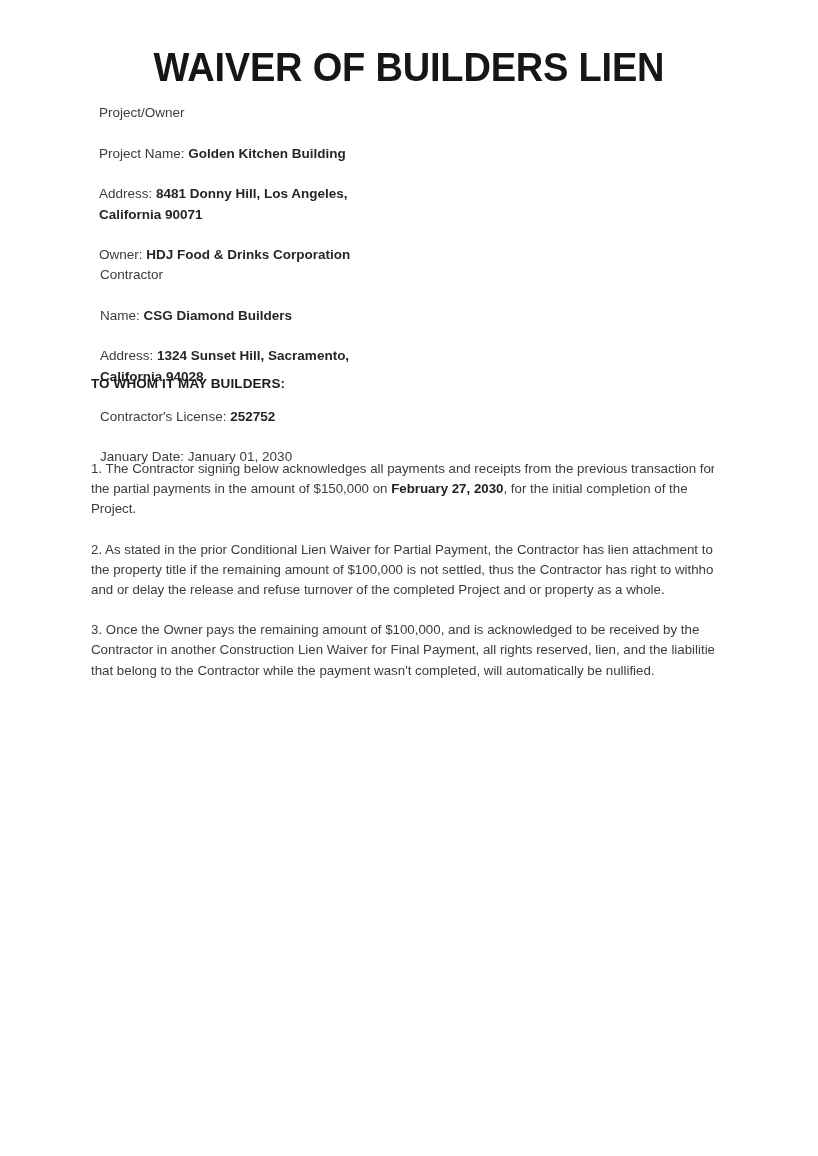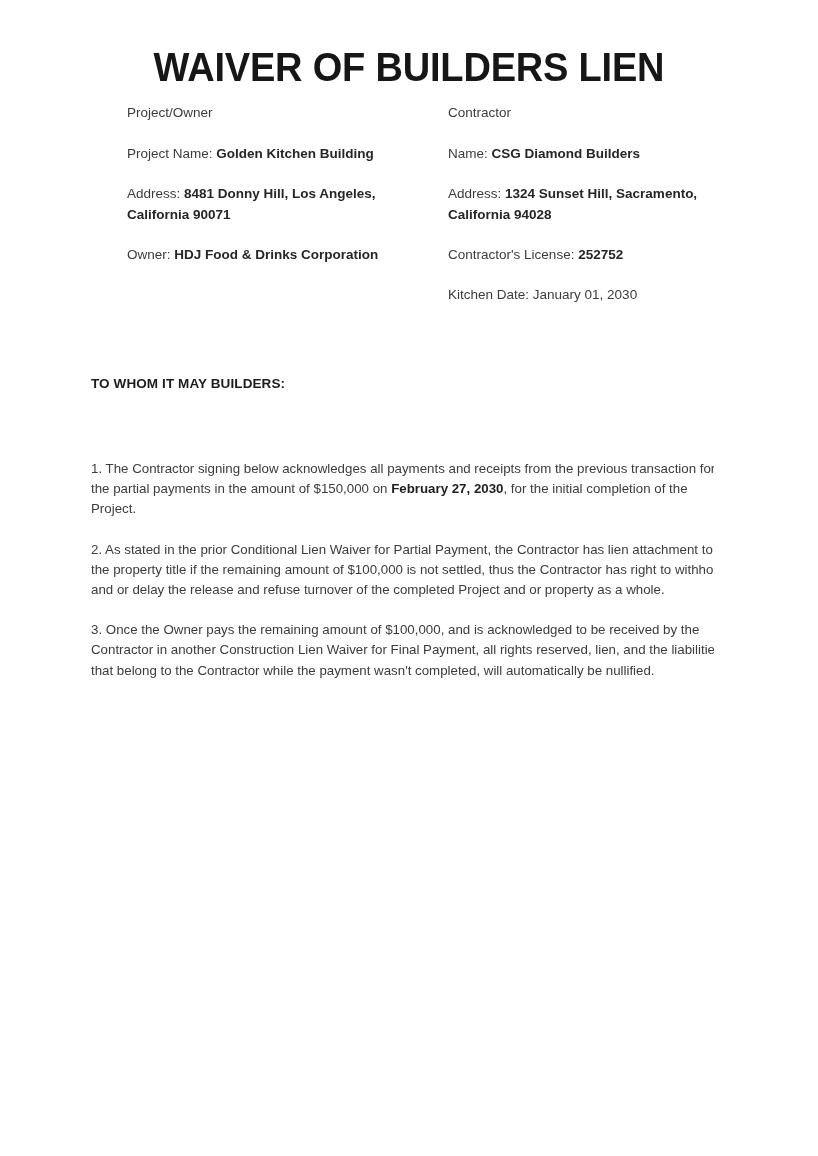--- a/index.html
+++ b/index.html
@@ -36,23 +36,22 @@
     white-space: nowrap;
   }
 
   
   .parties {
     position: absolute;
     left: 99px;
     top: 103px;
     width: 640px;
     display: flex;
-    flex-direction: row;
+    flex-direction: column;
     align-items: flex-start;
-    margin-left: 28px;
   }
   .col {
     width: 320px;
     box-sizing: border-box;
   }
   .col-right {
     padding-left: 1px;
   }
   .col-head {
     font-size: 13.5px;
@@ -165,21 +164,21 @@
         <span class="lbl">Address:</span>
         <span class="val">1324 Sunset Hill, Sacramento, California 94028</span>
       </p>
 
       <p class="field">
         <span class="lbl">Contractor's License:</span>
         <span class="val">252752</span>
       </p>
 
       <p class="field plain">
-        <span class="lbl">Kitchen Date:</span>
+        <span class="lbl">January Date:</span>
         <span class="val">January 01, 2030</span>
       </p>
     </div>
 
   </div>
 
   <div class="salutation">TO WHOM IT MAY BUILDERS:</div>
 
   <div class="body-text">
 

